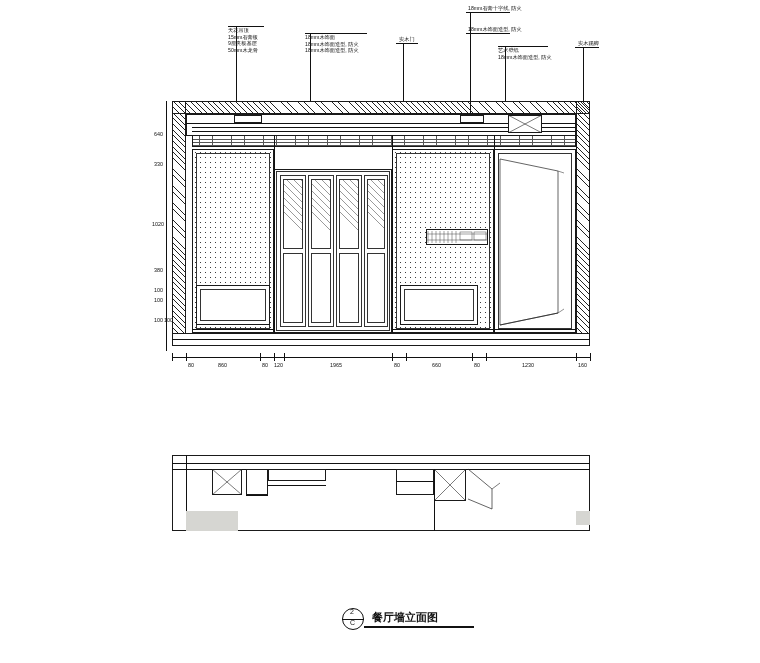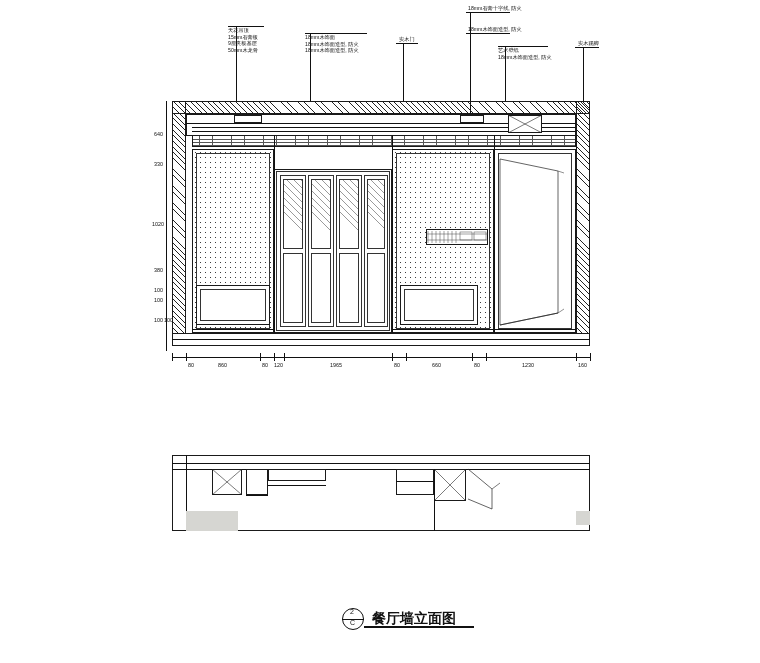--- a/index.html
+++ b/index.html
@@ -251,15 +251,15 @@
 
   <div class="abs" style="left:14px;top:56px;width:52px;height:20px;background:#d6d6d2;"></div>
   <div class="abs" style="left:404px;top:56px;width:14px;height:14px;background:#d6d6d2;"></div>
 </div>
 
 <div class="title-wrap">
   <div class="circ" style="left:12px;top:-2px;"></div>
   <div class="tline" style="left:12px;top:9px;width:22px;"></div>
   <div class="abs" style="left:20px;top:-2px;font-size:7px;">2</div>
   <div class="abs" style="left:20px;top:9px;font-size:7px;">C</div>
-  <div class="abs" style="left:42px;top:0px;font-size:14px;font-weight:bold;white-space:nowrap;">餐厅墙立面图</div>
+  <div class="abs" style="left:42px;top:0px;font-size:11px;font-weight:bold;white-space:nowrap;">餐厅墙立面图</div>
   <div class="tline2" style="left:34px;top:16px;width:110px;"></div>
 </div>
 
 </body></html>

